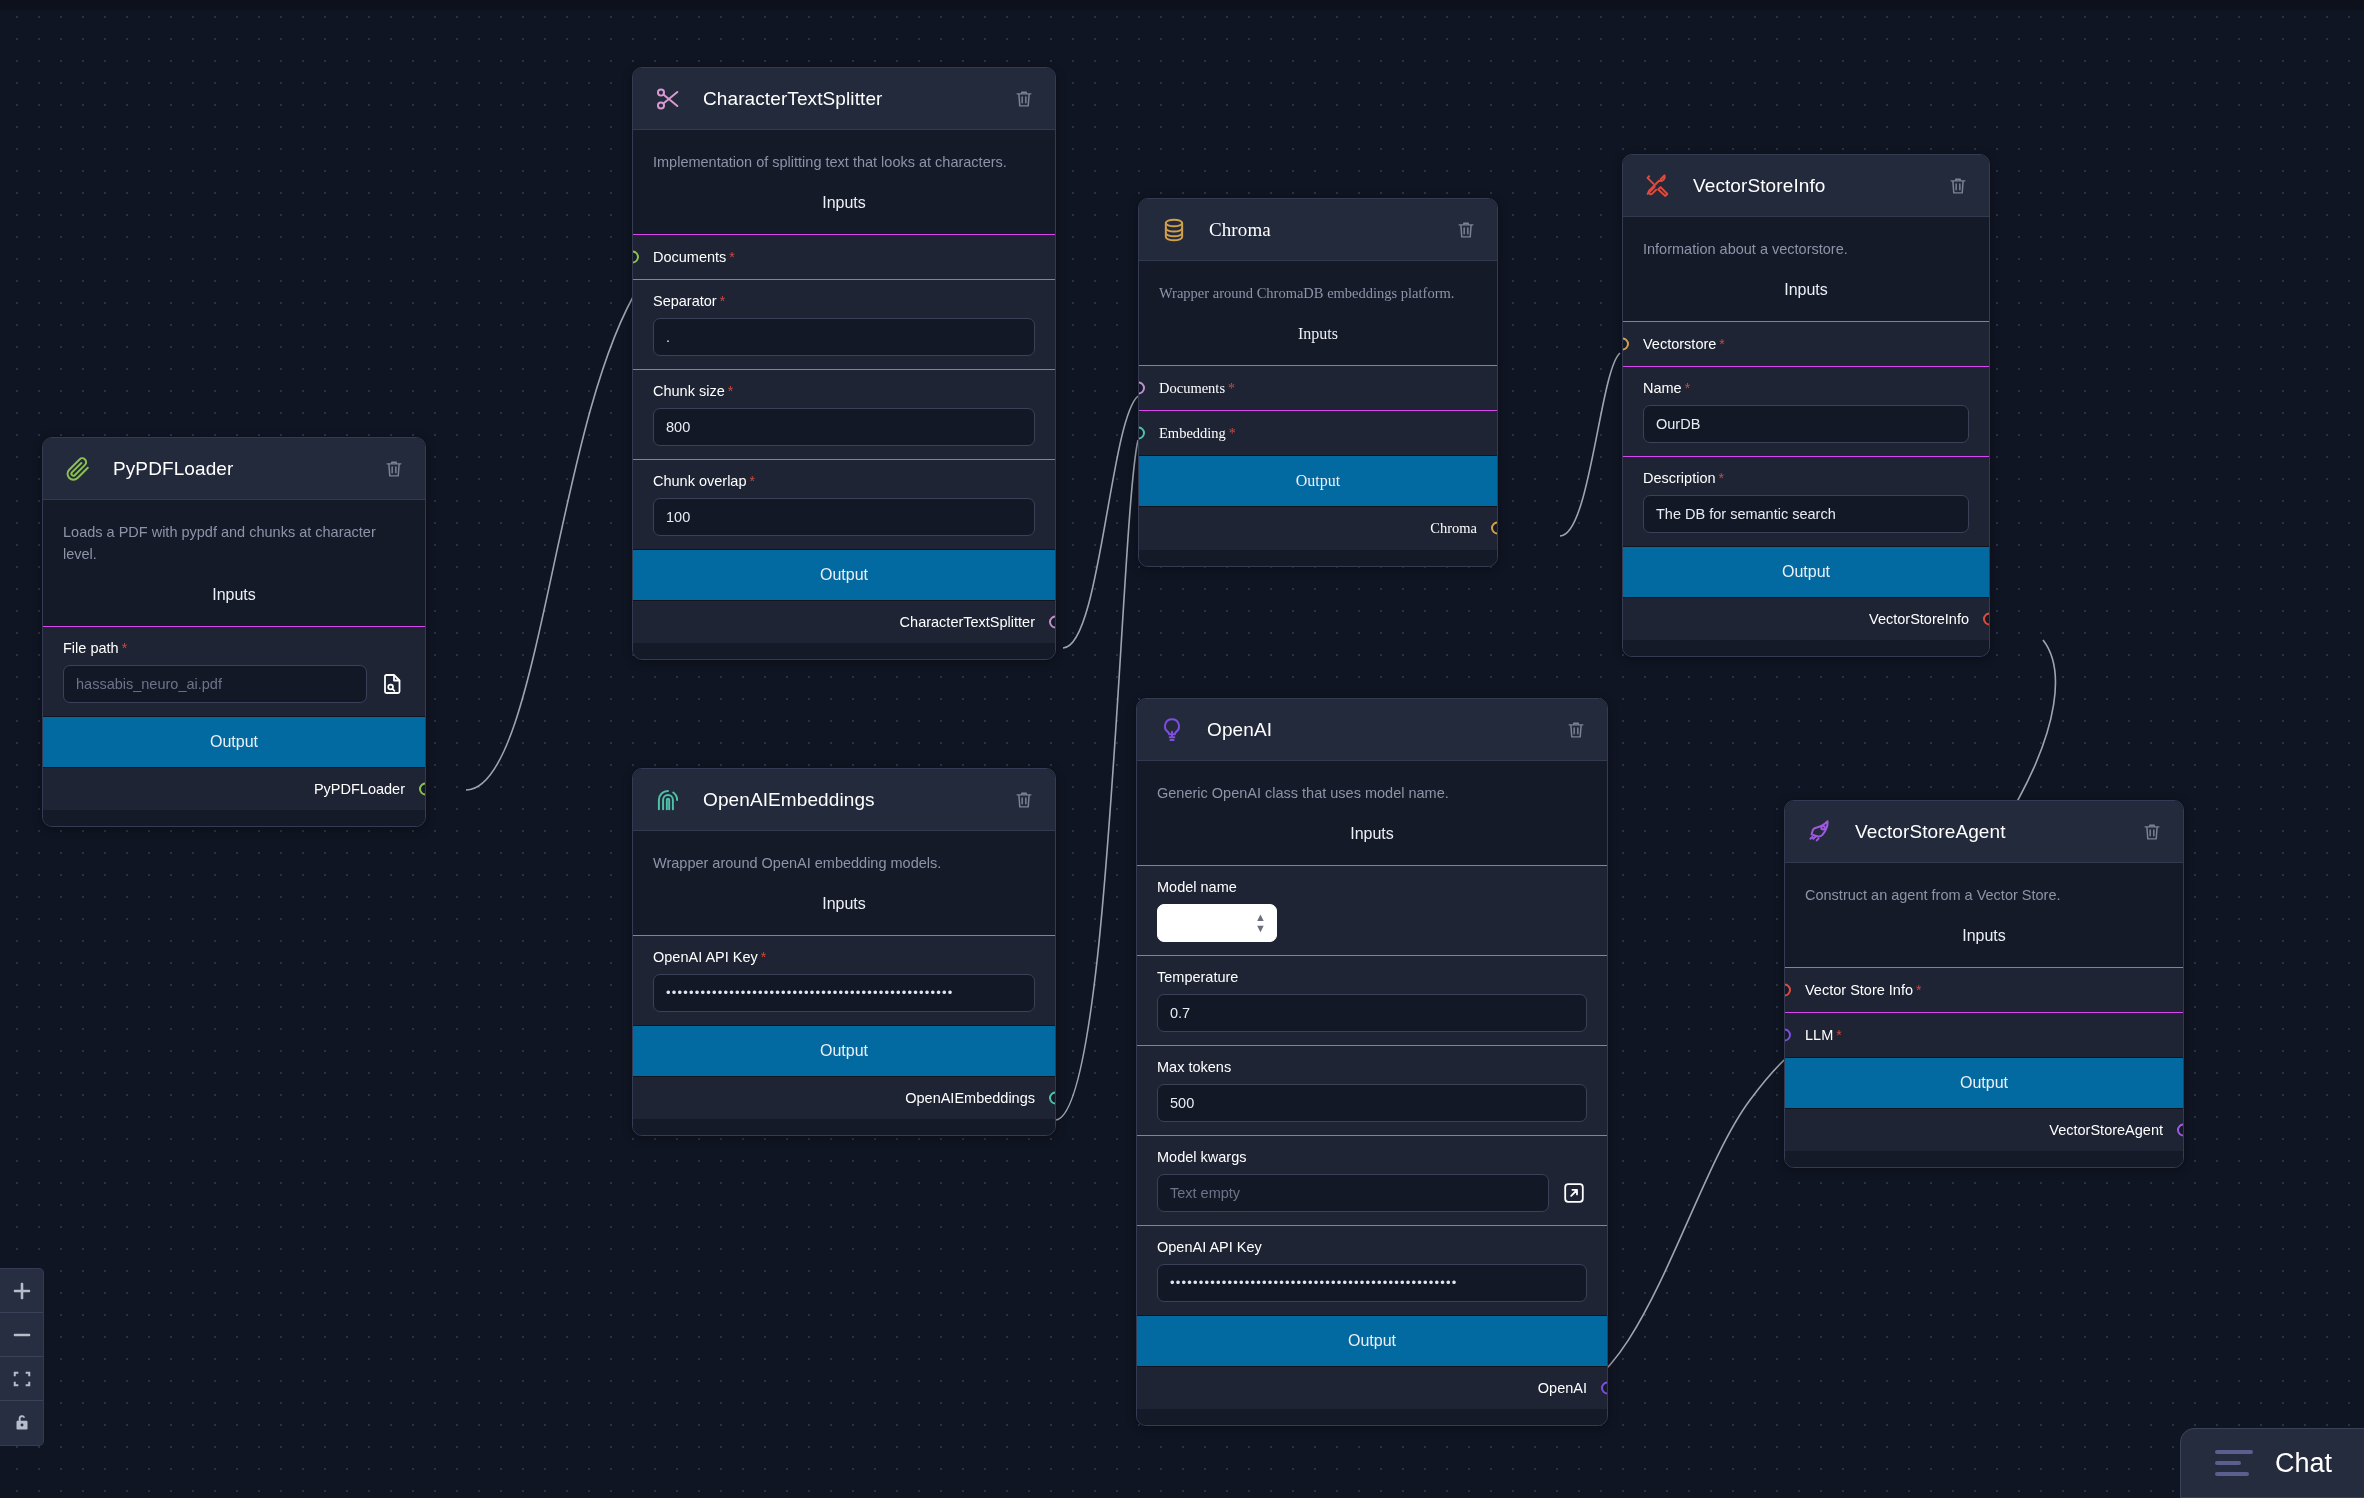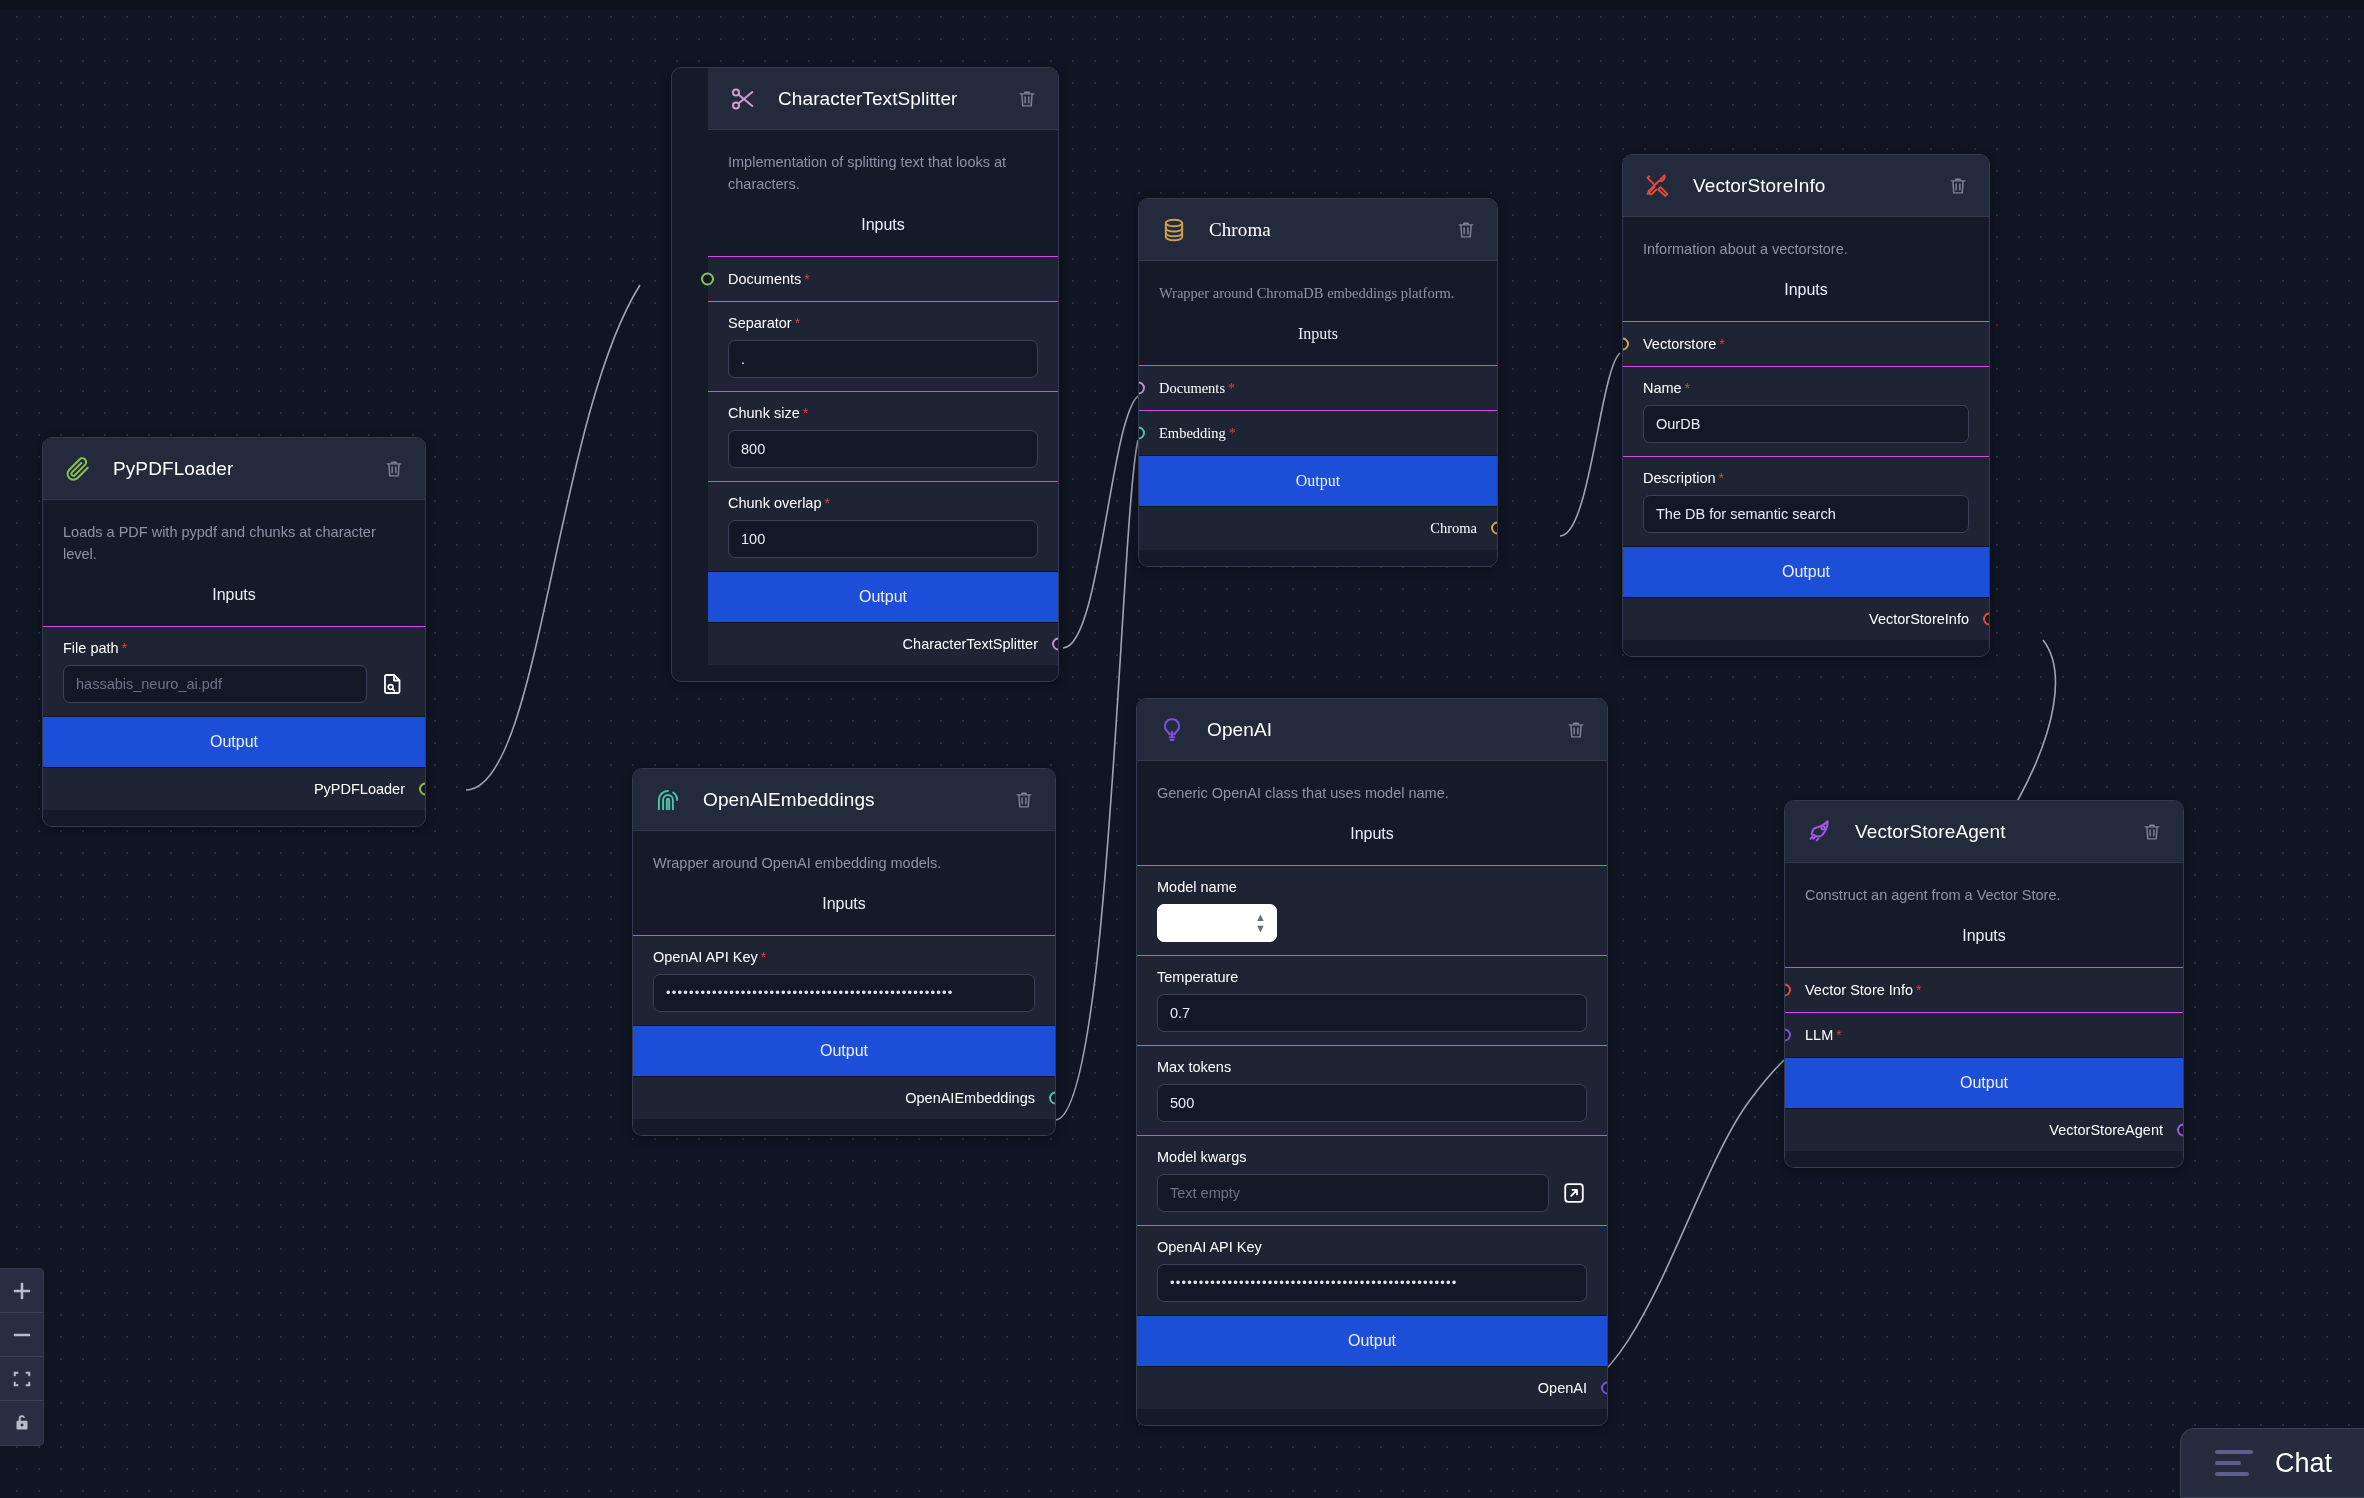--- a/index.html
+++ b/index.html
@@ -93,21 +93,21 @@
     background: #fff; border-radius: 7px; border: 1px solid #fff;
     cursor: pointer;
   }
   .select-white .chev {
     position: absolute; right: 10px; top: 50%; transform: translateY(-50%);
     color: #6a6f7d; font-size: 11px; line-height: 1.0; text-align: center;
   }
 
   .out-head {
     text-align: center; color: #eceff6; font-size: 16px;
-    padding: 16px 0; background: #1d4ed8;
+    padding: 16px 0; background: #0369a1;
     border-top: 1px solid #10141f;
   }
   .out-row {
     position: relative;
     padding: 13px 20px; text-align: right;
     background: #1e2434;
     border-top: 1px solid #10141f;
     color: #fff; font-size: 14.5px;
   }
   .node-foot { height: 16px; background: #151a28; }
@@ -202,21 +202,21 @@
                 <circle fill="none" stroke="#fff" stroke-width="1.7" cx="10.6" cy="15" r="2.4"></circle>
                 <path fill="none" stroke="#fff" stroke-width="1.7" stroke-linecap="round" d="m12.5 16.9 1.9 1.9"></path>
               </svg>
             </span>
           </div>
         </div>
         <div class="out-head">Output</div>
         <div class="out-row"><span>PyPDFLoader</span><span class="port right" style="border-color:#8cc152"></span></div>
         <div class="node-foot"></div>
       </div>
-      <div class="node" style="left: 671px; top: 67px; width: 388px; padding-left: 36px;">
+      <div class="node" style="left: 632px; top: 67px; width: 424px;">
         <div class="node-header">
           <span class="node-icon">
             <svg viewBox="0 0 24 24">
               <circle fill="none" stroke="#d79ad0" stroke-width="1.7" stroke-linecap="round" stroke-linejoin="round" cx="6" cy="6.5" r="2.6"></circle>
               <circle fill="none" stroke="#d79ad0" stroke-width="1.7" stroke-linecap="round" stroke-linejoin="round" cx="6" cy="17.5" r="2.6"></circle>
               <path fill="none" stroke="#d79ad0" stroke-width="1.7" stroke-linecap="round" stroke-linejoin="round" d="M8.3 8.3 20 18M20 6 8.3 15.7"></path>
             </svg>
           </span>
           <span class="node-title">CharacterTextSplitter</span>
           <span class="trash"><svg viewBox="0 0 24 24">

